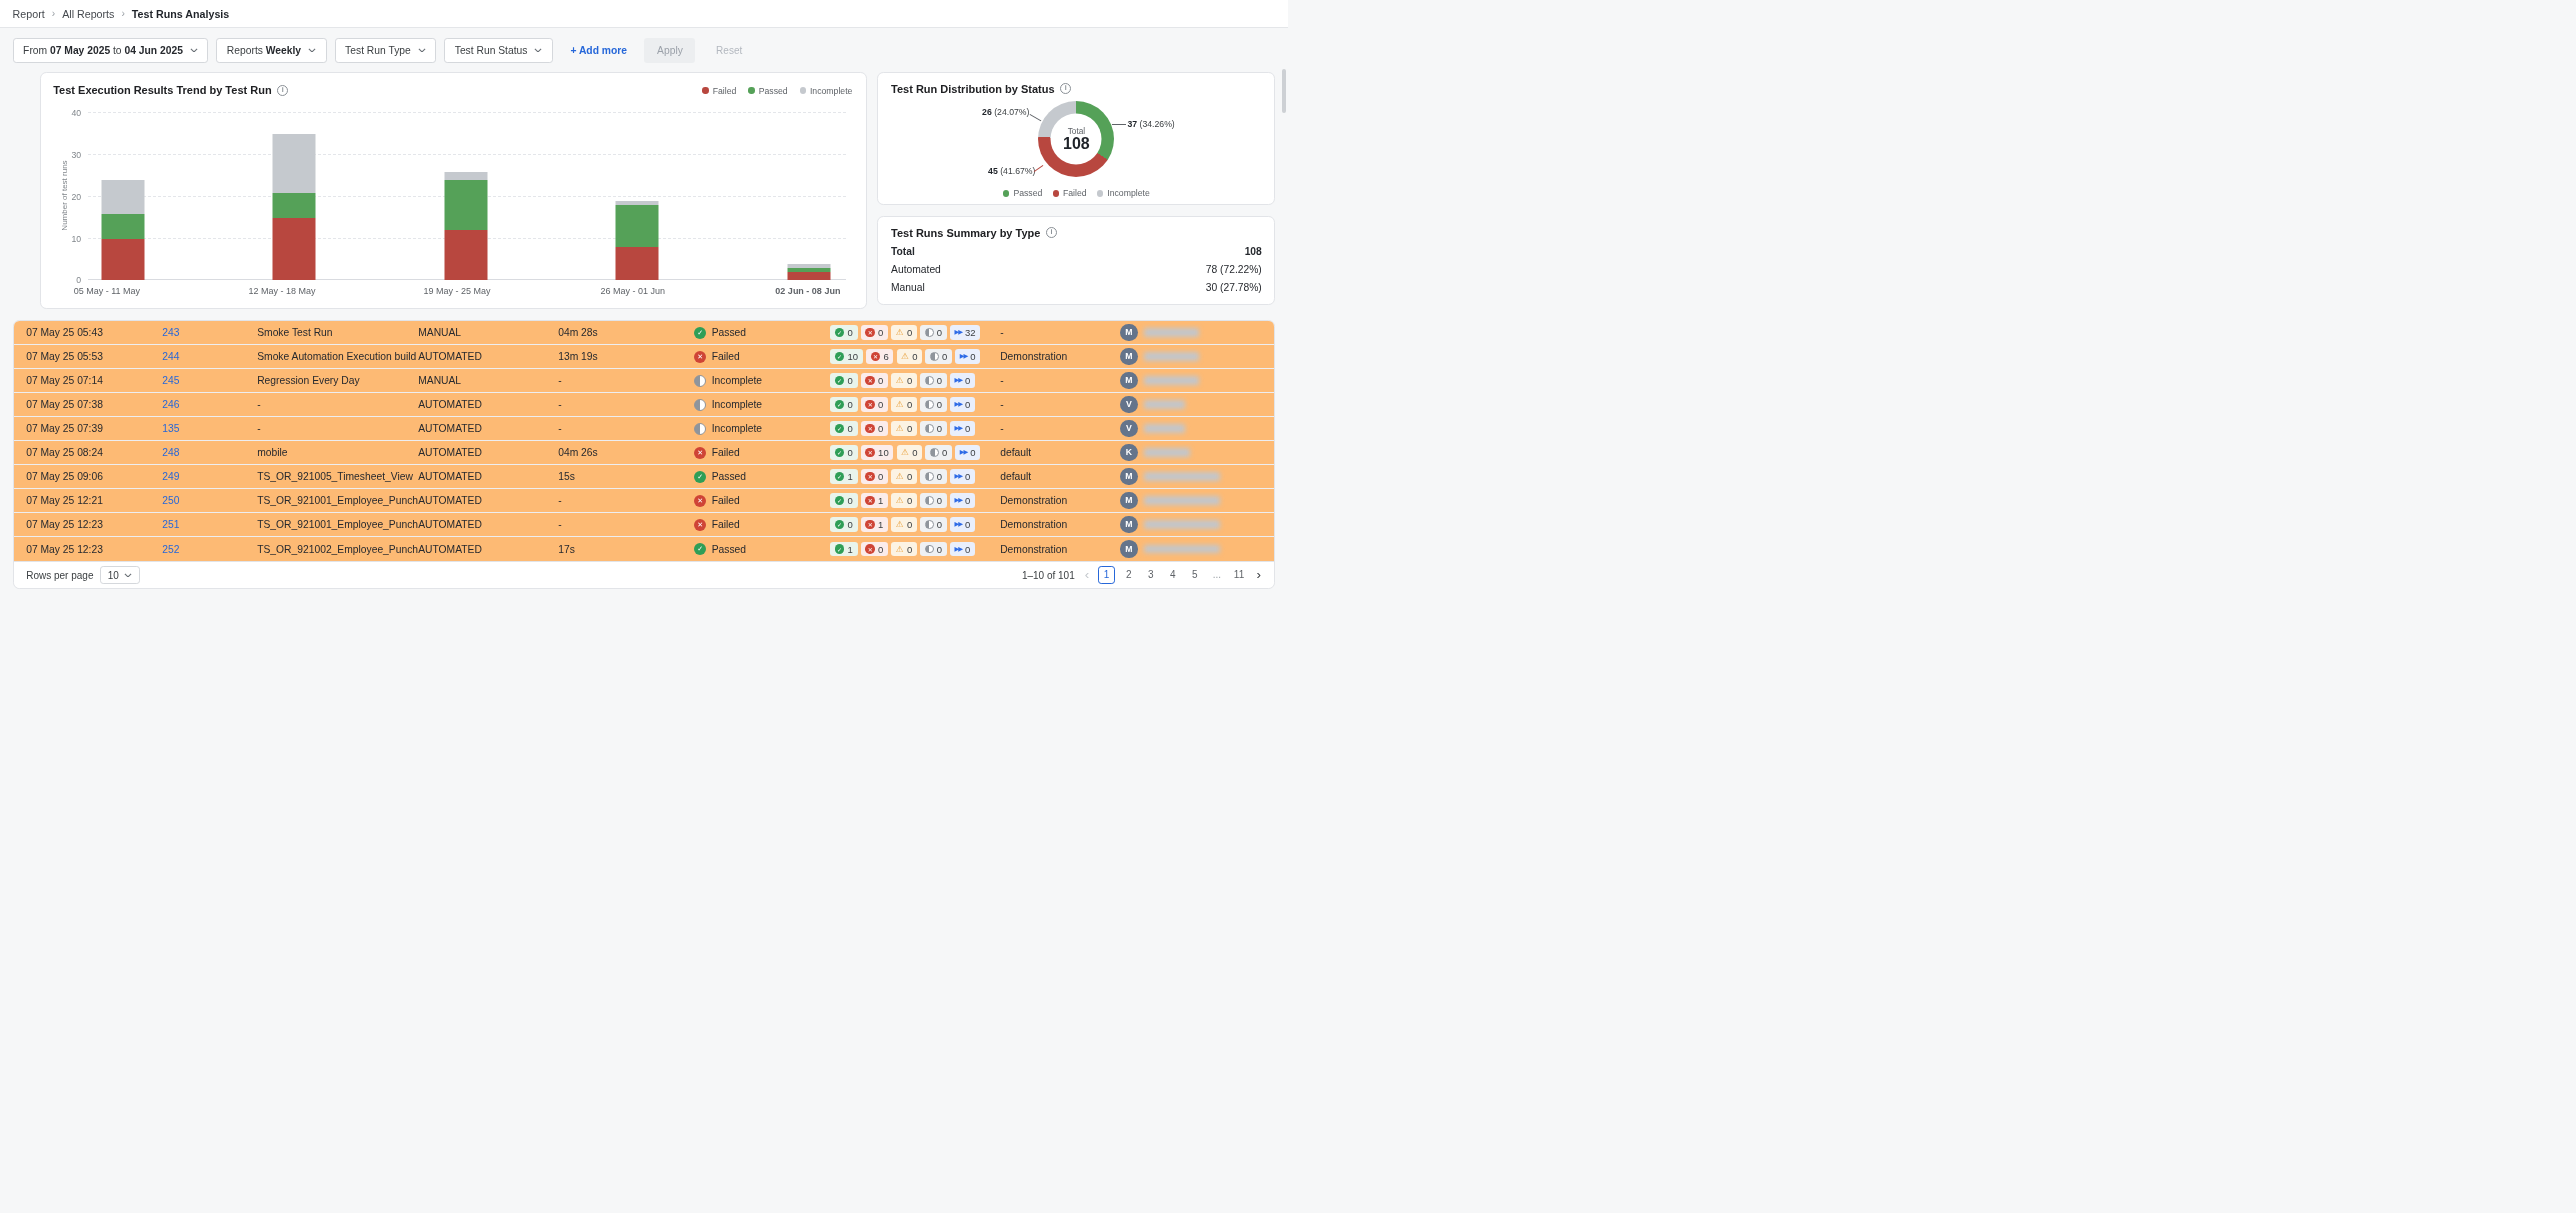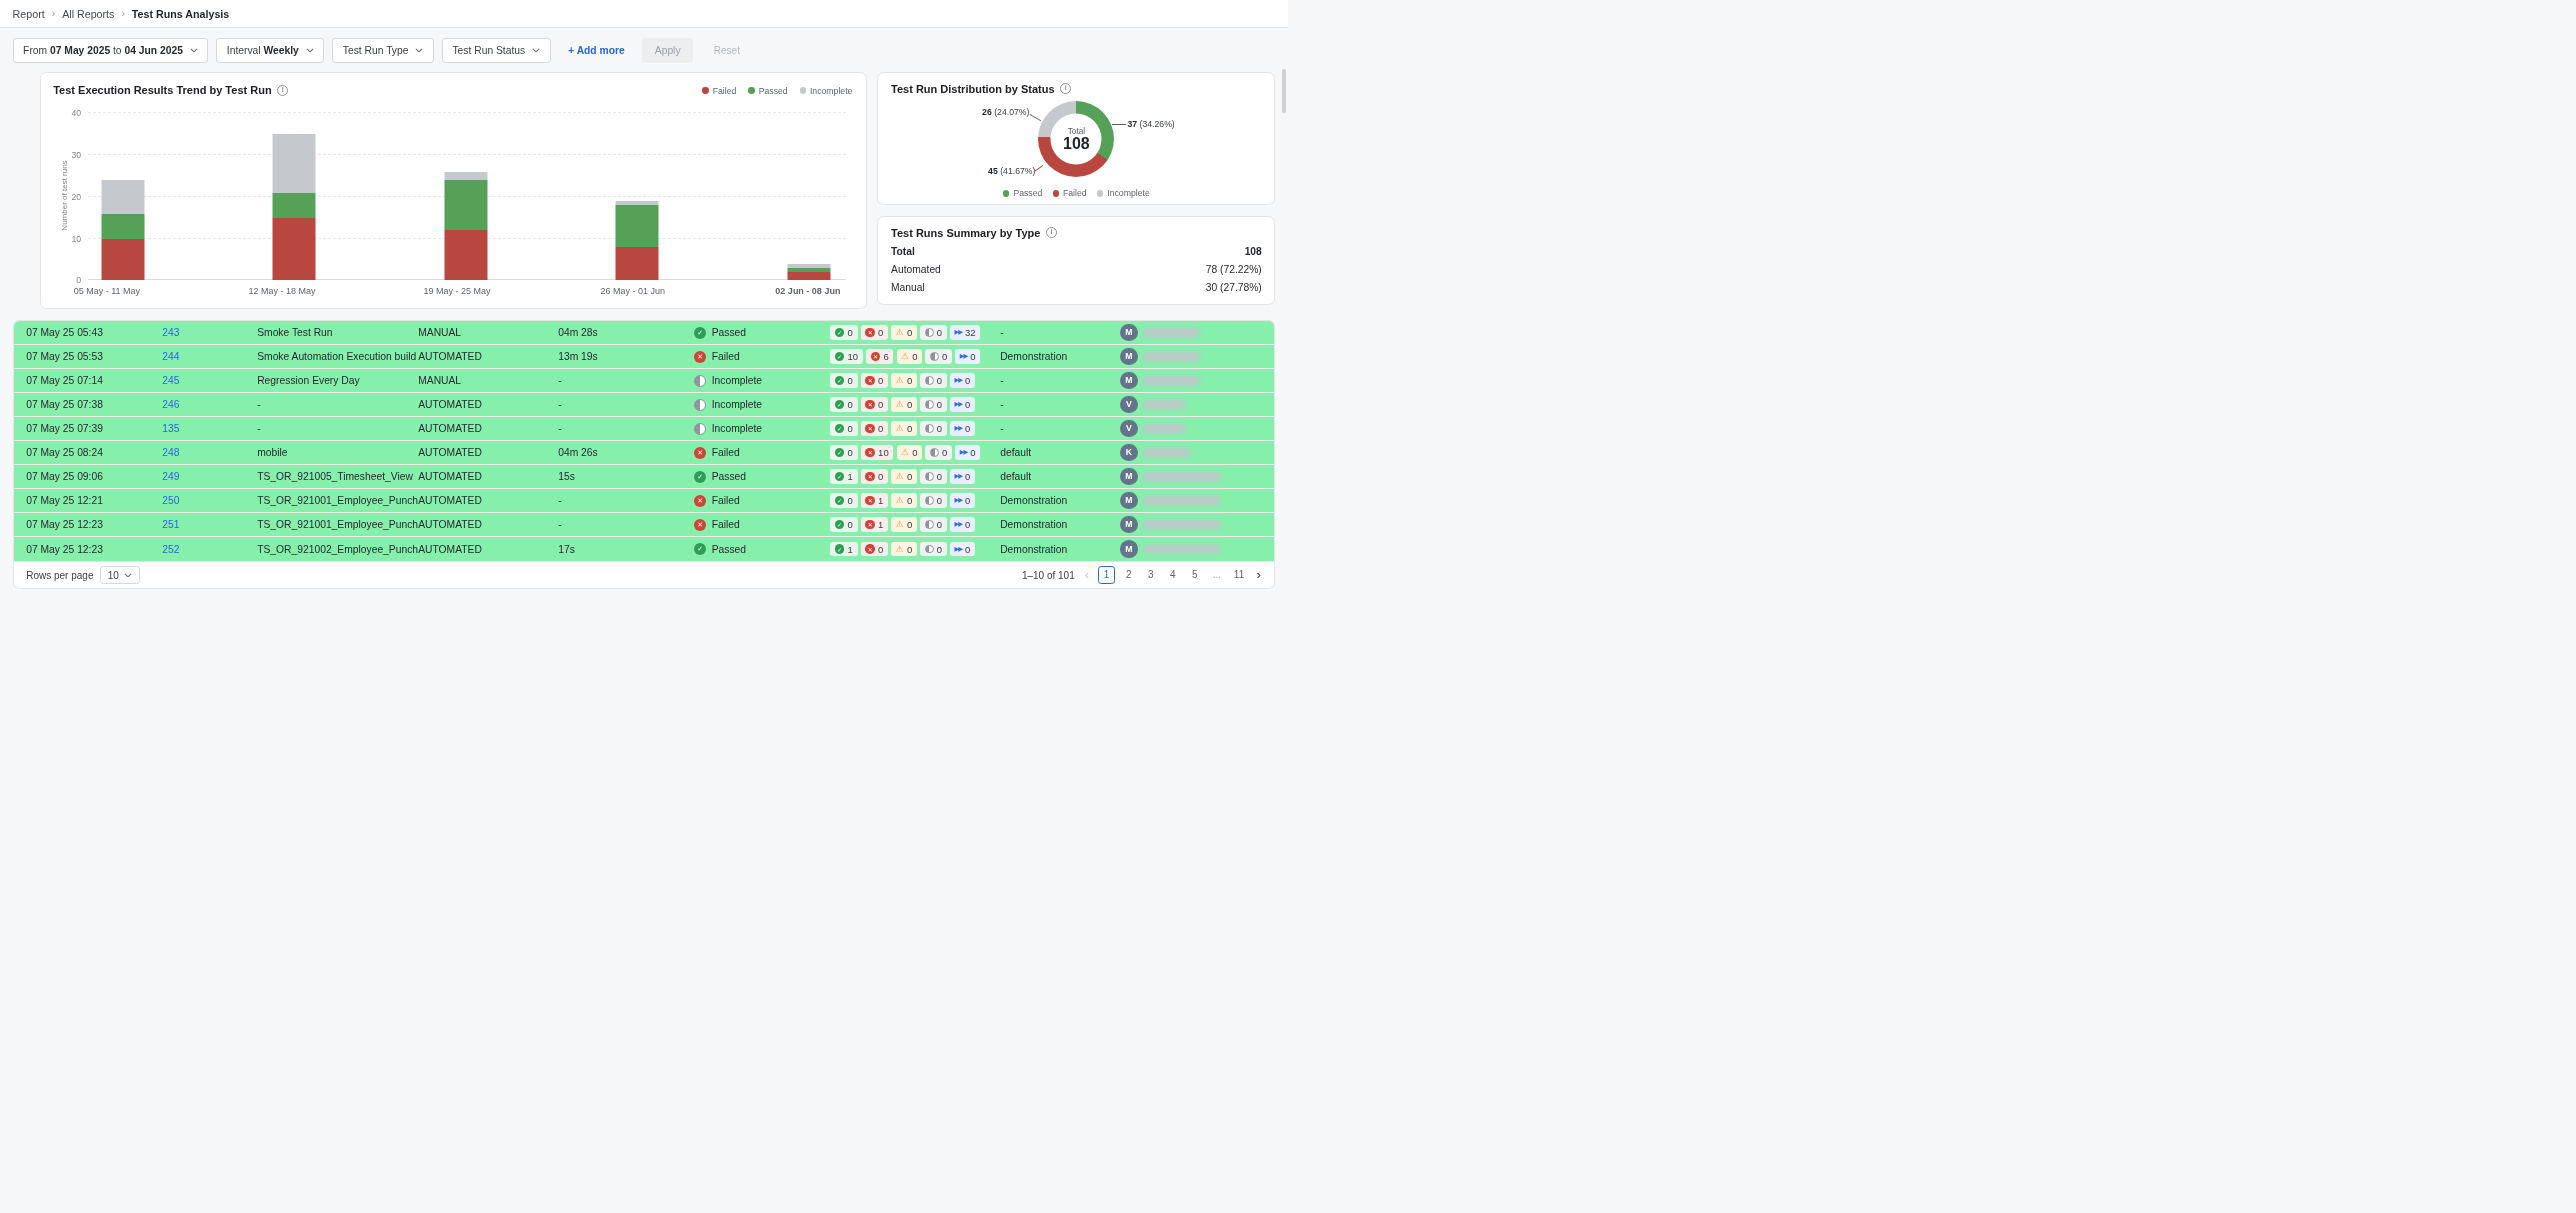--- a/index.html
+++ b/index.html
@@ -93,21 +93,21 @@
   
   .table-card { margin:11px 12.6px 9.5px; overflow:hidden;
     --cols:136px 95px 161px 140px 136px 136px 170px 120px 1fr; }
   .thead { display:grid; grid-template-columns:var(--cols); background:#f7f8f9;
            border-bottom:0.8px solid #e2e4e8; height:25px; align-items:center;
            padding:0 9.5px 0 12.6px; border-radius:6.3px 6.3px 0 0; }
   .th { font-size:8.7px; font-weight:700; color:#44484d; letter-spacing:0.2px;
         padding-right:8px; white-space:nowrap; overflow:hidden; }
   .trow { display:grid; grid-template-columns:var(--cols); height:24px; align-items:center;
           border-bottom:0.8px solid #edeef1; font-size:10.3px; color:#26292e;
-          background:#86efac; padding:0 9.5px 0 12.6px; }
+          background:#fdba74; padding:0 9.5px 0 12.6px; }
   .trow:last-child { border-bottom:none; }
   .td { padding-right:8px; white-space:nowrap; overflow:hidden; }
   .idlink { color:#2667d9; cursor:pointer; text-decoration:none; }
   .st { display:flex; align-items:center; gap:5.5px; }
   .sticon { width:12px; height:12px; border-radius:50%; display:inline-flex; align-items:center;
             justify-content:center; font-size:7px; color:#fff; flex:none; }
   .st-passed { background:#2f9e57; }
   .st-failed { background:#cf4436; }
   .st-incomplete { border:1.2px solid #8f959c; background:linear-gradient(to right,#8f959c 50%,#fff 50%); }
   .results { display:flex; gap:3.2px; align-items:center; }
@@ -166,21 +166,21 @@
       <b>07 May 2025</b>
       <span>to</span>
       <b>04 Jun 2025</b>
     </span>
     <svg class="caret" width="8" height="4.7" viewBox="0 0 10 6">
         <path d="M1 1l4 4 4-4" fill="none" stroke="#6b7177" stroke-width="1.4"></path>
       </svg>
   </div>
   <div class="chip">
     <span>
-      <span>Interval</span>
+      <span>Reports</span>
       <b>Weekly</b>
     </span>
     <svg class="caret" width="8" height="4.7" viewBox="0 0 10 6">
         <path d="M1 1l4 4 4-4" fill="none" stroke="#6b7177" stroke-width="1.4"></path>
       </svg>
   </div>
   <div class="chip">
     <span>Test Run Type</span>
     <svg class="caret" width="8" height="4.7" viewBox="0 0 10 6">
         <path d="M1 1l4 4 4-4" fill="none" stroke="#6b7177" stroke-width="1.4"></path>

